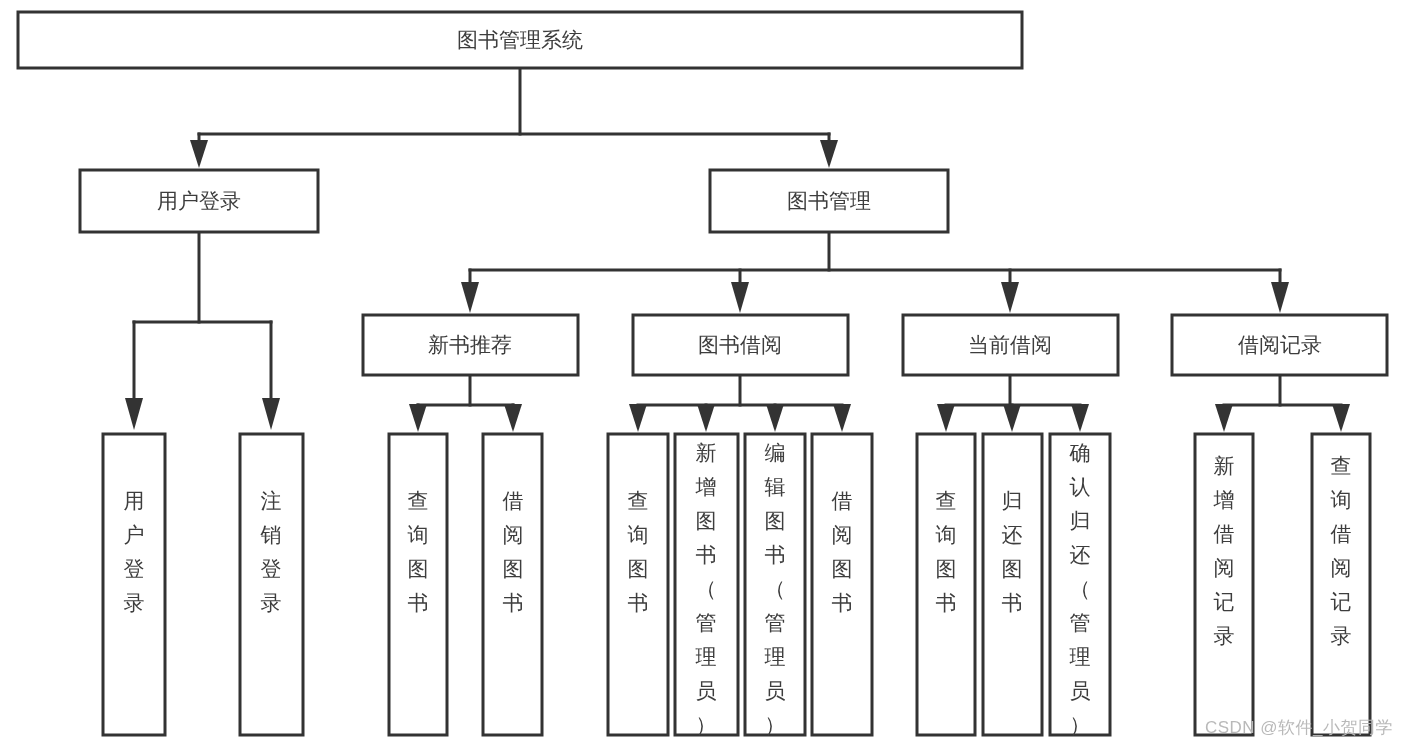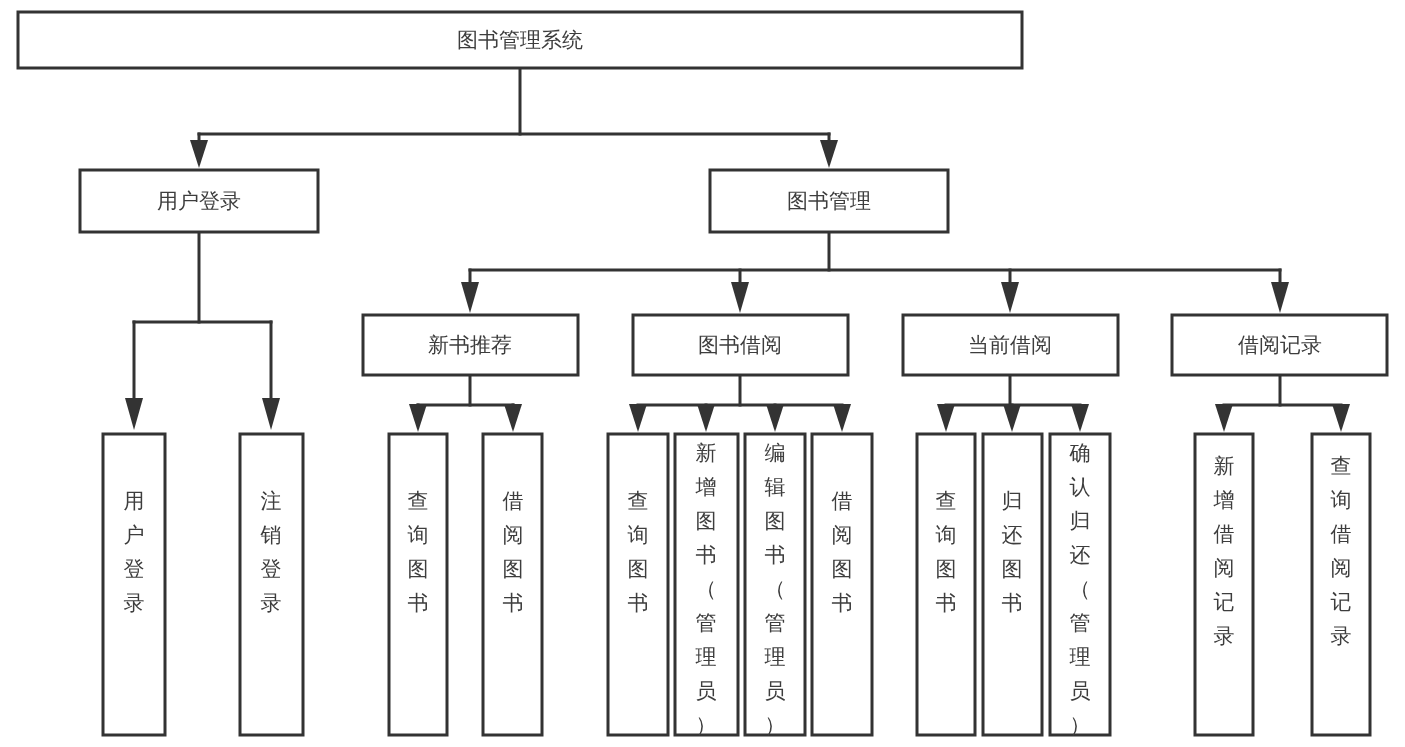--- a/index.html
+++ b/index.html
@@ -223,13 +223,14 @@
       <rect class="node-box" x="1195" y="434" width="58" height="301"></rect>
       <text class="node-label-vertical" x="1224" y="473"><tspan x="1224" dy="0" text-anchor="middle">新</tspan><tspan x="1224" dy="34" text-anchor="middle">增</tspan><tspan x="1224" dy="34" text-anchor="middle">借</tspan><tspan x="1224" dy="34" text-anchor="middle">阅</tspan><tspan x="1224" dy="34" text-anchor="middle">记</tspan><tspan x="1224" dy="34" text-anchor="middle">录</tspan></text>
     </g>
     <g>
       <rect class="node-box" x="1312" y="434" width="58" height="301"></rect>
       <text class="node-label-vertical" x="1341" y="473"><tspan x="1341" dy="0" text-anchor="middle">查</tspan><tspan x="1341" dy="34" text-anchor="middle">询</tspan><tspan x="1341" dy="34" text-anchor="middle">借</tspan><tspan x="1341" dy="34" text-anchor="middle">阅</tspan><tspan x="1341" dy="34" text-anchor="middle">记</tspan><tspan x="1341" dy="34" text-anchor="middle">录</tspan></text>
     </g>
 
   </svg>
 
+  <div class="watermark">CSDN @软件_小贺同学</div>
 </div>
 
 </body></html>

